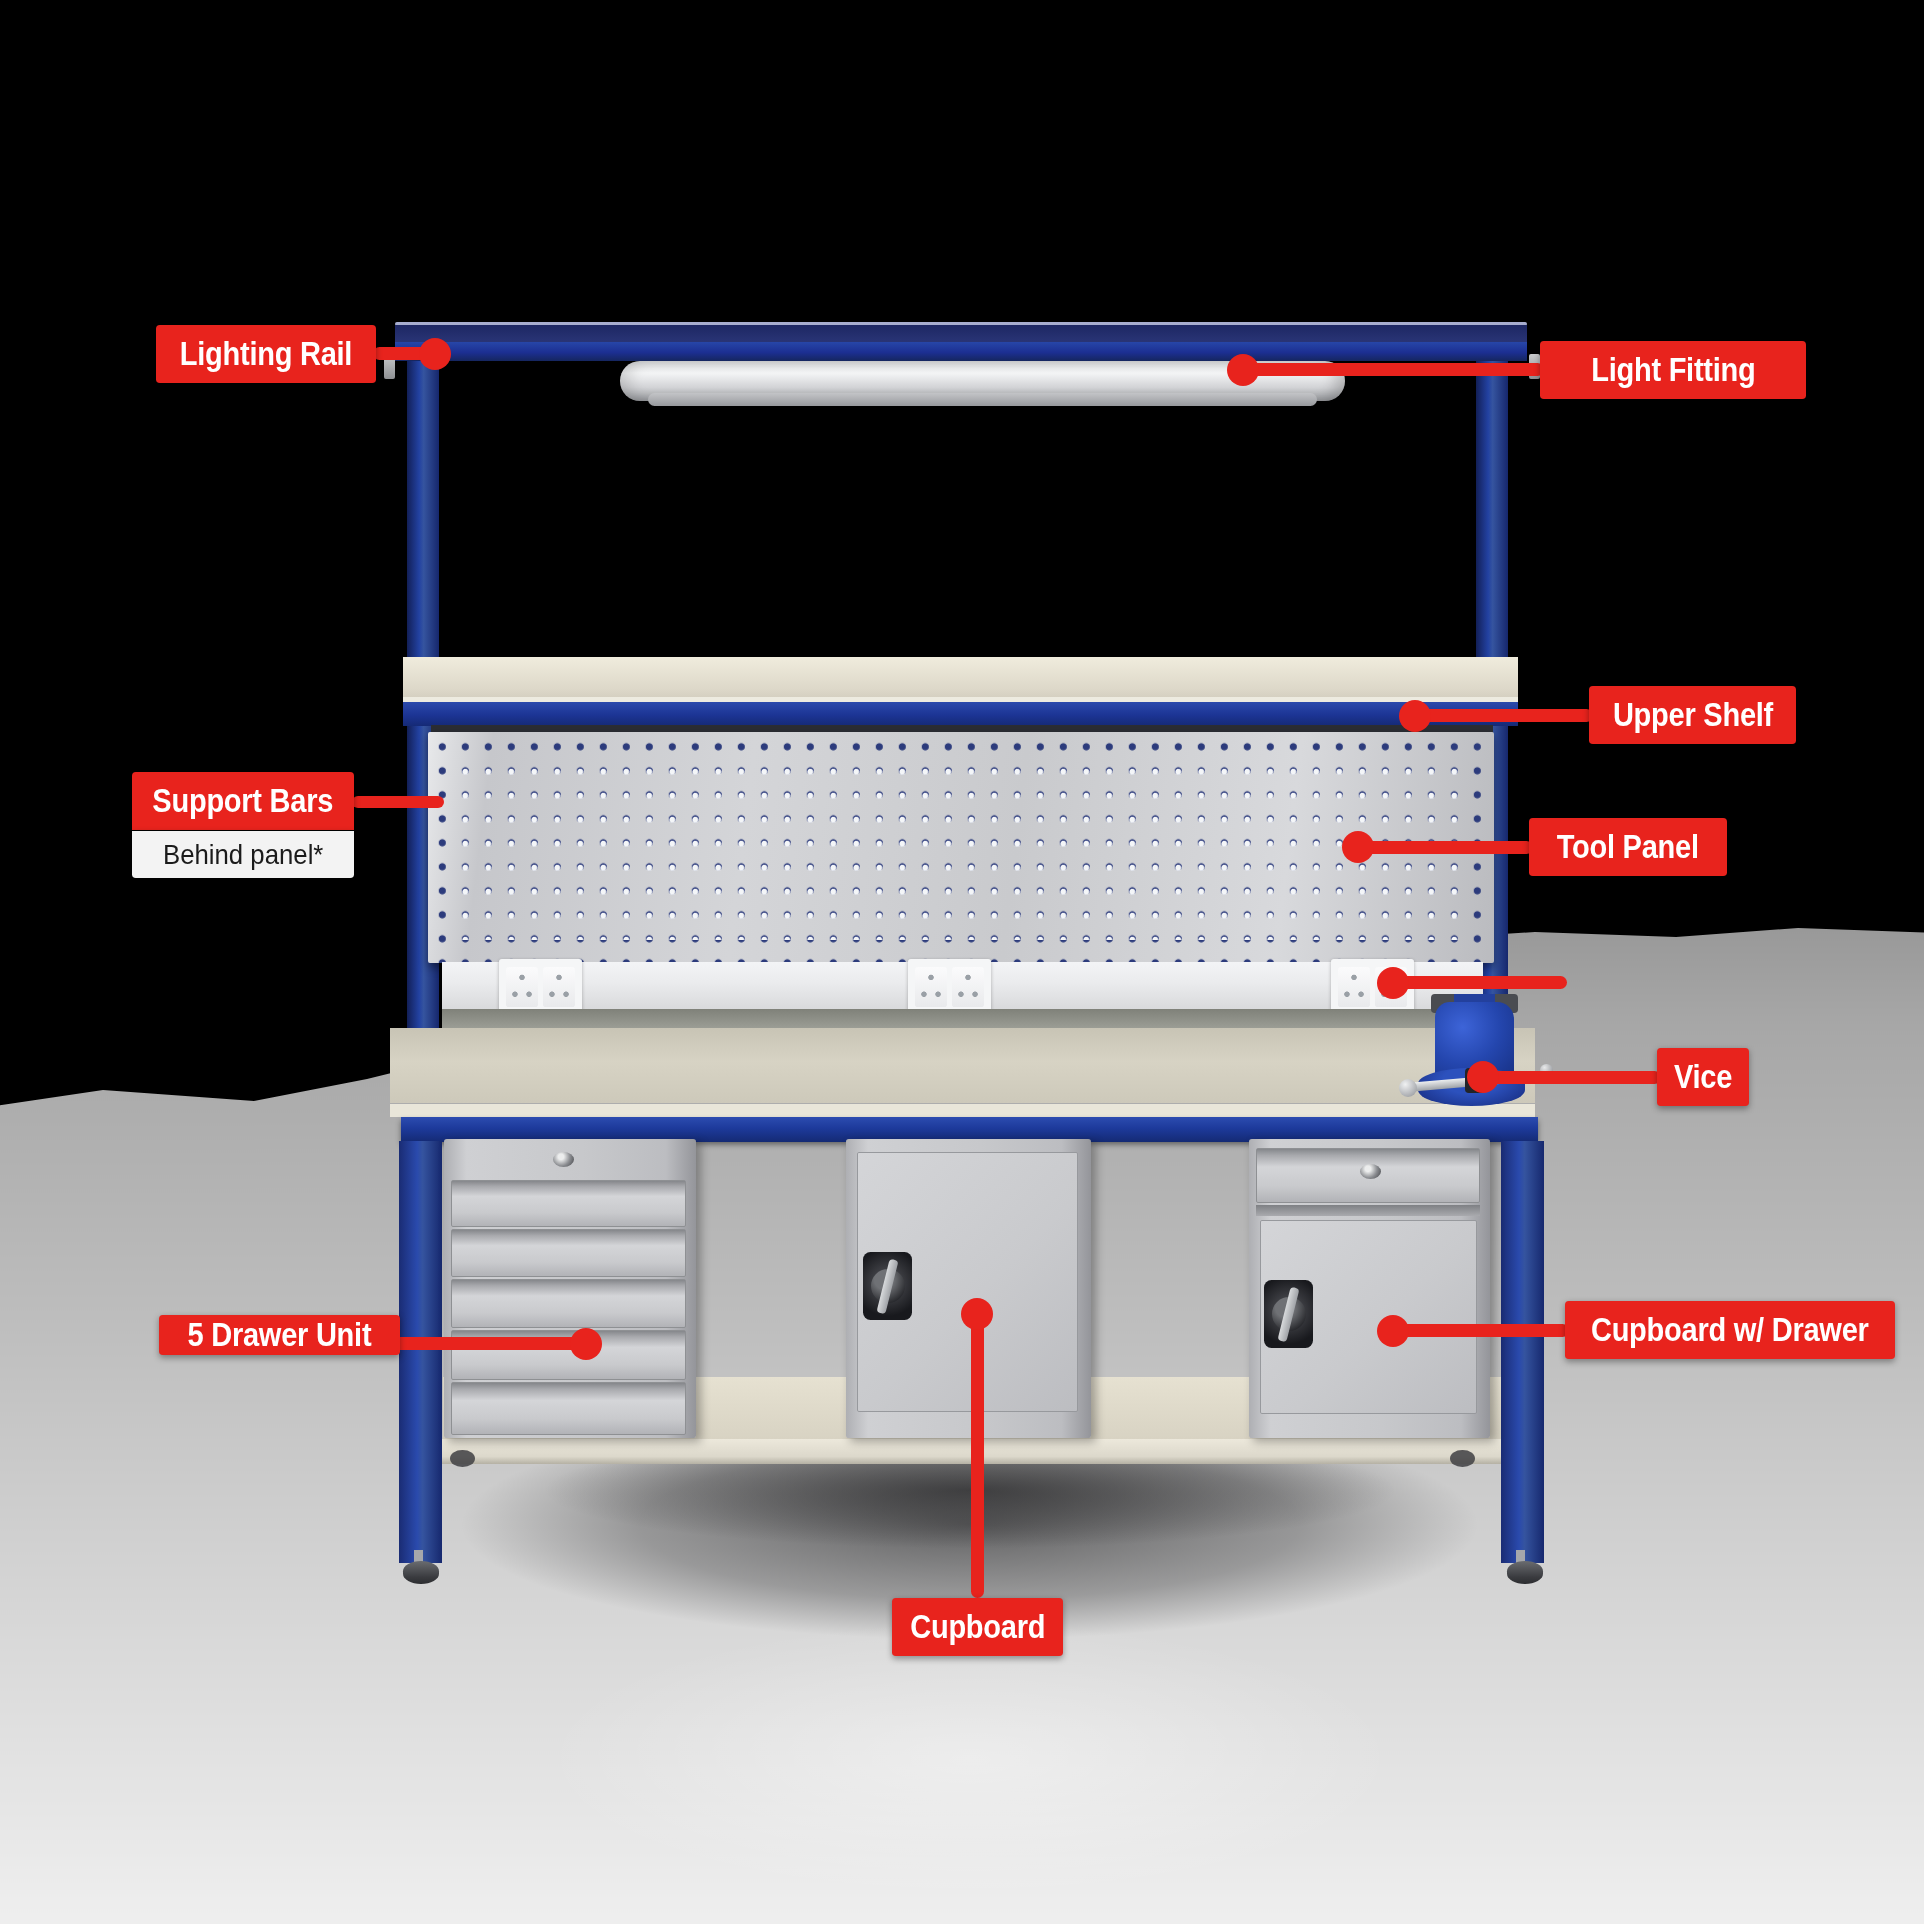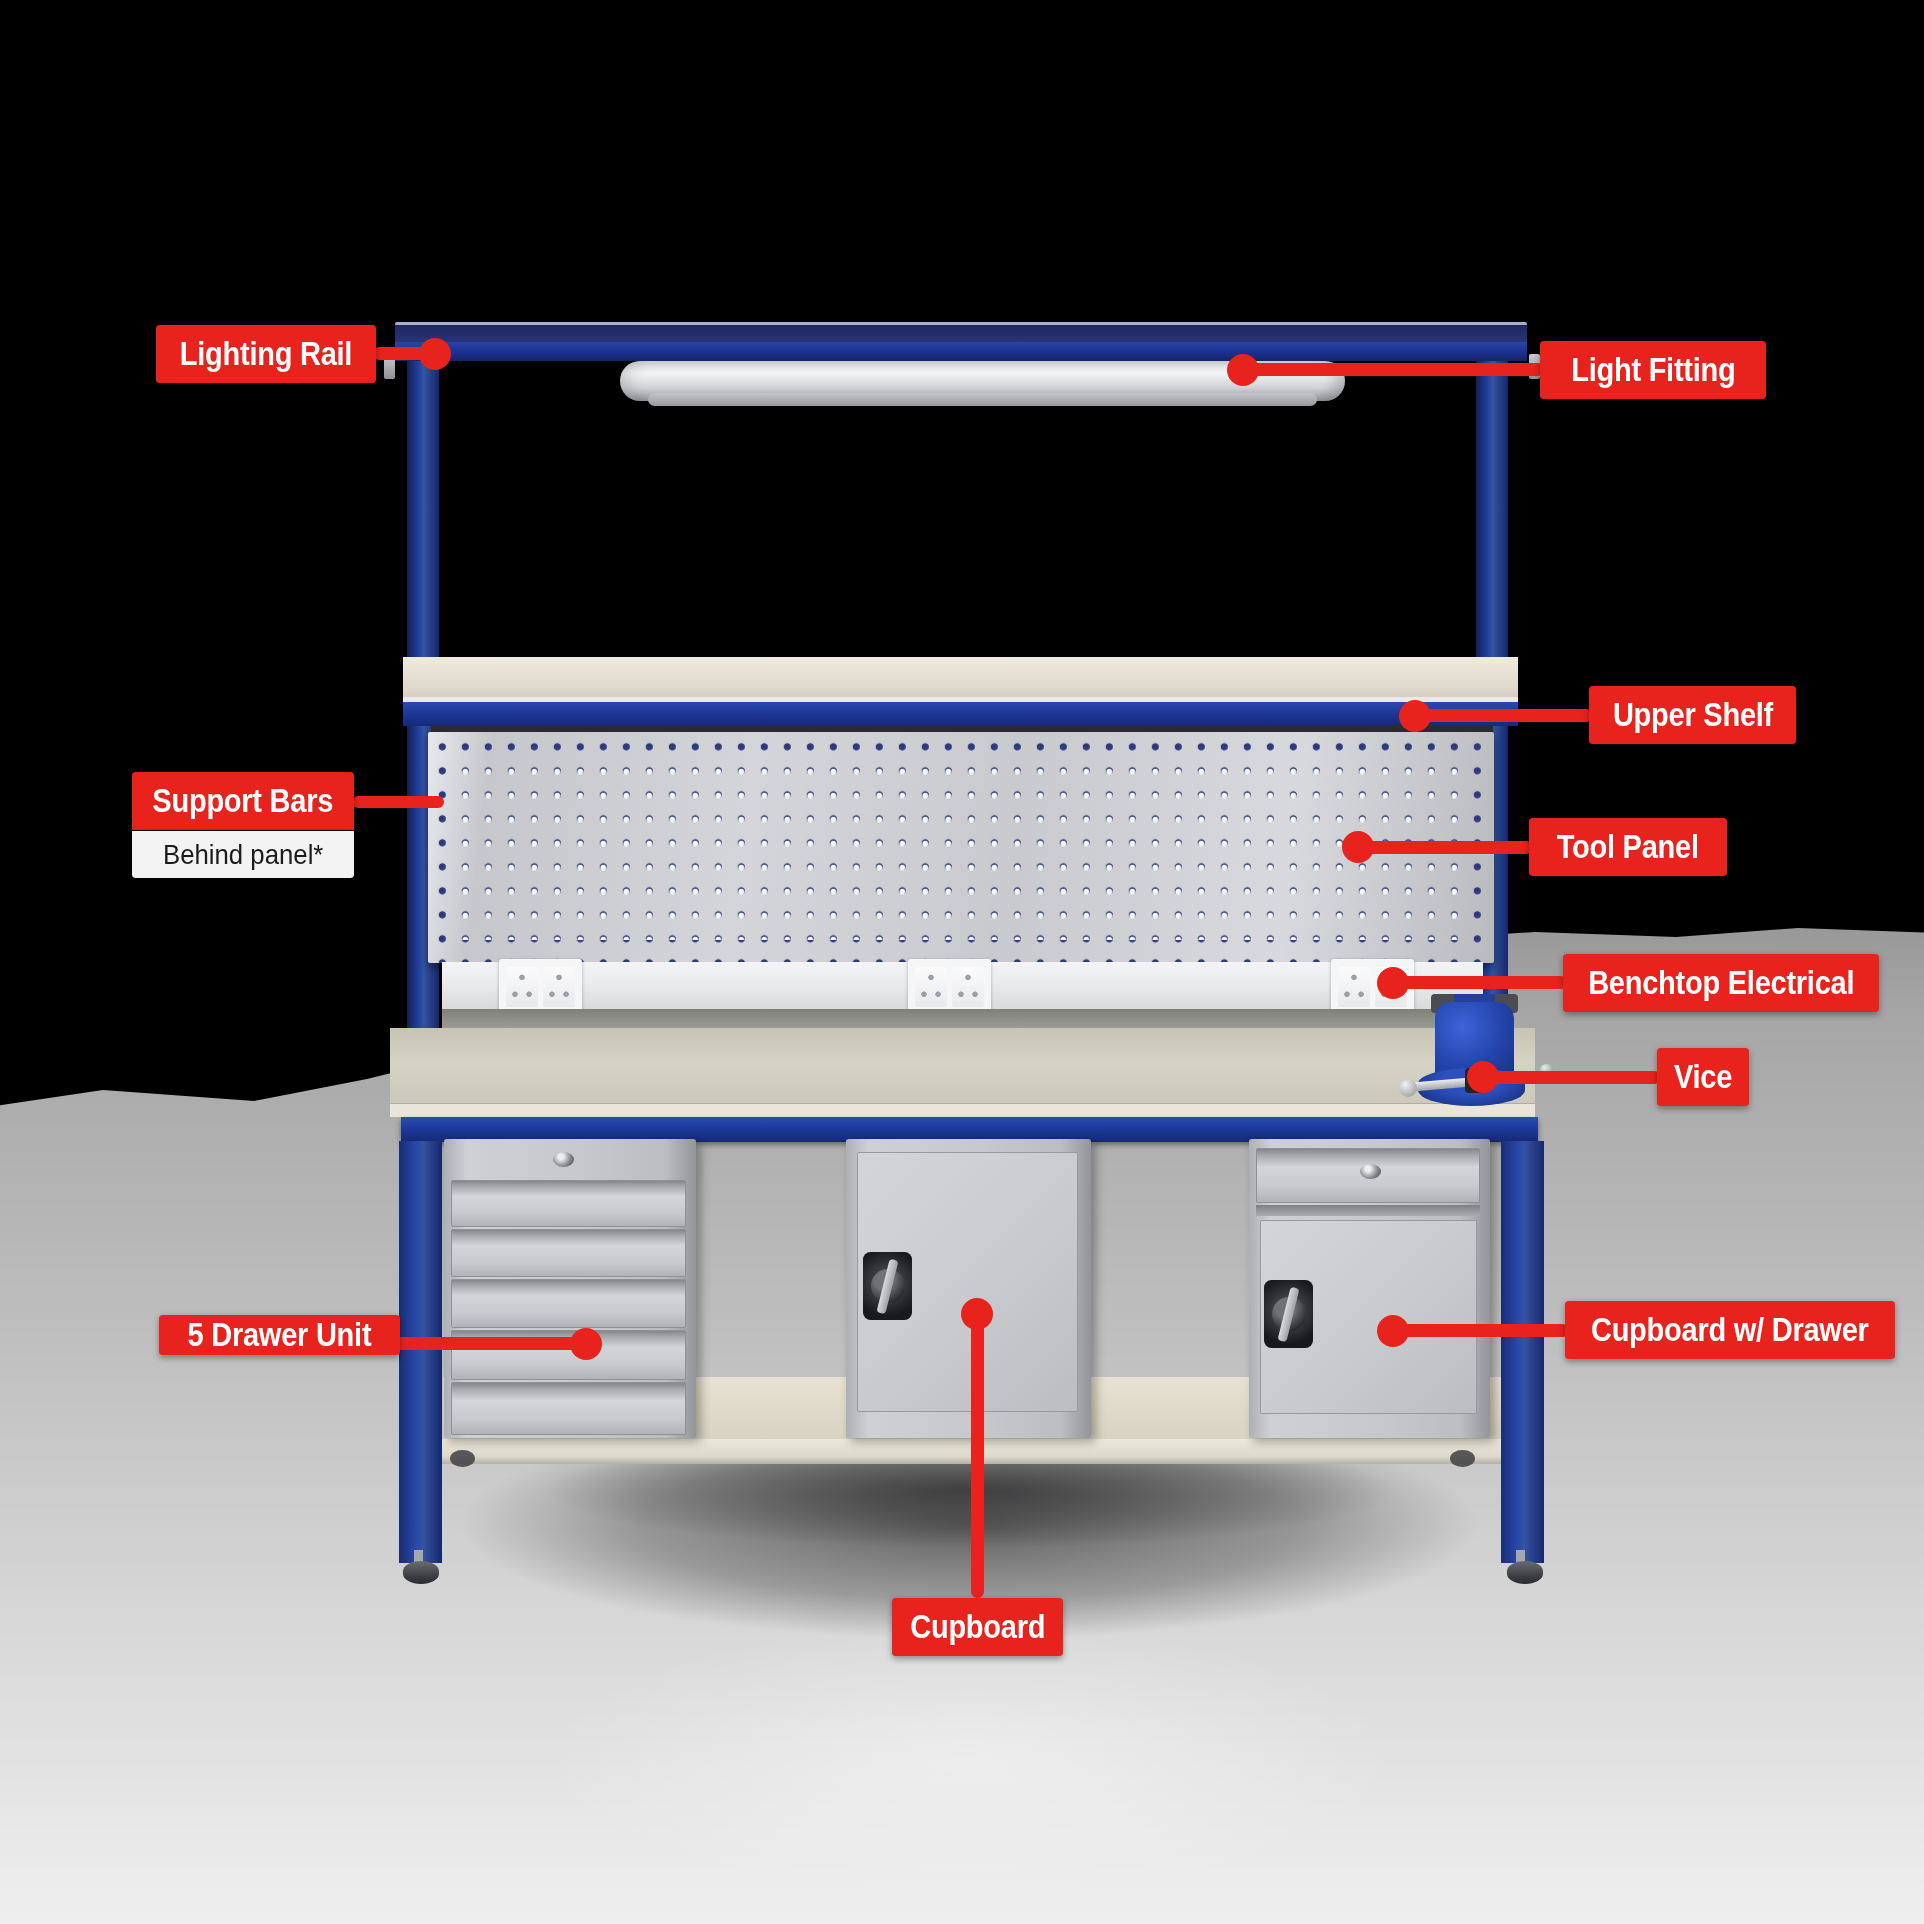--- a/index.html
+++ b/index.html
@@ -262,38 +262,35 @@
 
   <div class="lead" style="left:1391px;top:1324px;width:178px;height:13px"></div>
   <div class="ldot" style="left:1377px;top:1315px"></div>
 
   <div class="lead" style="left:971px;top:1315px;width:13px;height:283px"></div>
   <div class="ldot" style="left:961px;top:1298px"></div>
 
   <div class="lbl" style="left:156px;top:325px;width:220px;height:58px">
     <span>Lighting Rail</span>
   </div>
-  <div class="lbl" style="left:1540px;top:341px;width:226px;height:58px">
+  <div class="lbl" style="left:1540px;top:341px;width:266px;height:58px">
     <span>Light Fitting</span>
   </div>
   <div class="lbl" style="left:1589px;top:686px;width:207px;height:58px">
     <span>Upper Shelf</span>
   </div>
   <div class="lbl" style="left:132px;top:772px;width:222px;height:58px;border-radius:3.8px 3.8px 0 0">
     <span>Support Bars</span>
   </div>
   <div class="lbl-note" style="left:132px;top:831px;width:222px;height:47px">
     <span>Behind panel*</span>
   </div>
   <div class="lbl" style="left:1529px;top:818px;width:198px;height:58px">
     <span>Tool Panel</span>
   </div>
-  <div class="lbl" style="left:1563px;top:954px;width:316px;height:58px">
-    <span>Benchtop Electrical</span>
-  </div>
   <div class="lbl" style="left:1657px;top:1048px;width:92px;height:58px">
     <span>Vice</span>
   </div>
   <div class="lbl" style="left:159px;top:1315px;width:241px;height:40px">
     <span>5 Drawer Unit</span>
   </div>
   <div class="lbl" style="left:1565px;top:1301px;width:330px;height:58px">
     <span>Cupboard w/ Drawer</span>
   </div>
   <div class="lbl" style="left:892px;top:1598px;width:171px;height:58px">

